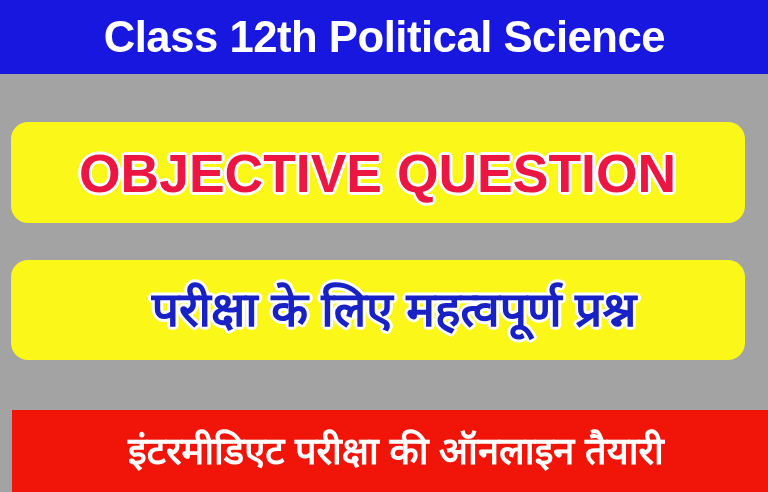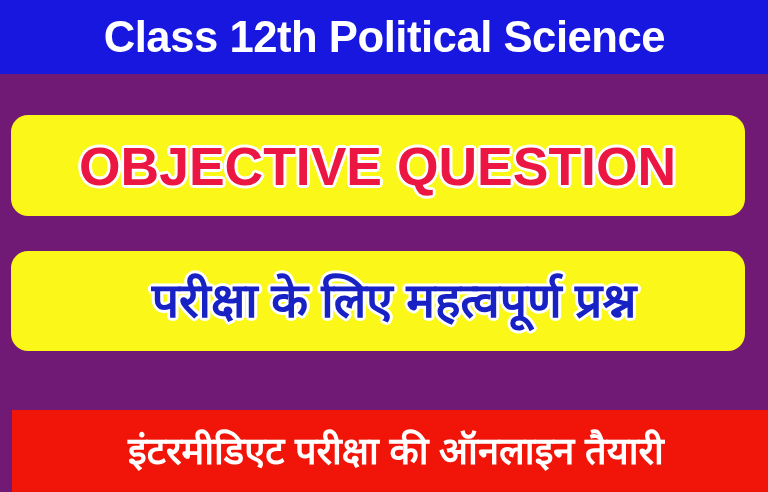--- a/index.html
+++ b/index.html
@@ -12,21 +12,21 @@
     height: 492px;
     overflow: hidden;
     font-family: "Liberation Sans", sans-serif;
     position: relative;
   }
 
   .poster {
     position: relative;
     width: 768px;
     height: 492px;
-    background: #701a75;
+    background: #a3a3a3;
     display: block;
   }
 
   
   .header-band {
     position: absolute;
     left: 0;
     top: 0;
     width: 768px;
     height: 74px;
@@ -44,21 +44,21 @@
     line-height: 50px;
     letter-spacing: -0.5px;
     white-space: nowrap;
     transform: scaleX(0.97);
   }
 
   
   .objective-box {
     position: absolute;
     left: 11px;
-    top: 115px;
+    top: 122px;
     width: 734px;
     height: 101px;
     background: #fbf719;
     border-radius: 17px;
     display: flex;
     align-items: center;
     justify-content: center;
     box-sizing: border-box;
   }
   .objective-text {
@@ -72,21 +72,21 @@
     text-shadow:
        2px 0 0 #fff, -2px 0 0 #fff, 0 2px 0 #fff, 0 -2px 0 #fff,
        2px 2px 0 #fff, -2px 2px 0 #fff, 2px -2px 0 #fff, -2px -2px 0 #fff,
        3px 0 0 #fff, -3px 0 0 #fff, 0 3px 0 #fff, 0 -3px 0 #fff;
   }
 
   
   .hindi-box {
     position: absolute;
     left: 11px;
-    top: 251px;
+    top: 260px;
     width: 734px;
     height: 100px;
     background: #fbf719;
     border-radius: 17px;
     display: flex;
     align-items: center;
     justify-content: center;
     box-sizing: border-box;
     padding-left: 32px;
   }

